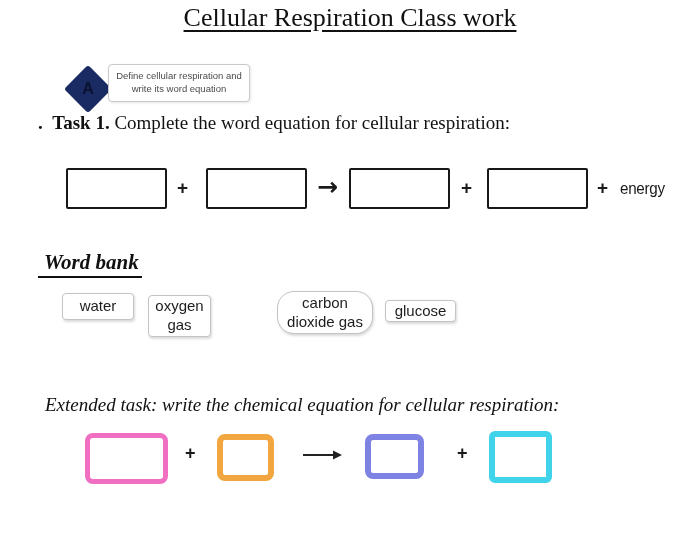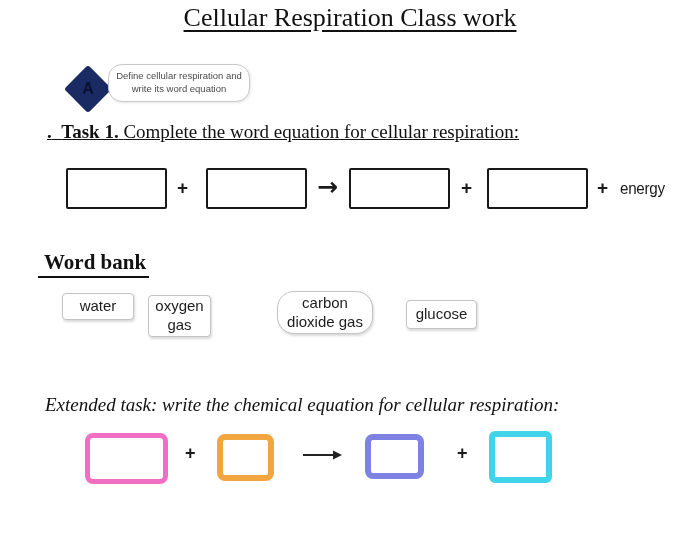--- a/index.html
+++ b/index.html
@@ -27,35 +27,35 @@
     transform: rotate(45deg); border-radius: 3px;
   }
   .badge-letter {
     position: absolute; left: 0; top: 0; width: 50px; height: 52px;
     display: flex; align-items: center; justify-content: center;
     font-family: "Liberation Sans", sans-serif; font-weight: 700;
     font-size: 16px; color: #0a1232;
   }
   .prompt-box {
     position: absolute; left: 108px; top: 64px; width: 142px; height: 38px;
-    border: 1px solid #c9c9c9; border-radius: 14px; background: #fff;
+    border: 1px solid #c9c9c9; border-radius: 4px; background: #fff;
     box-shadow: 1px 1px 3px rgba(0,0,0,0.10);
     display: flex; align-items: center; justify-content: center;
     box-sizing: border-box;
   }
   .prompt-box span {
     font-family: "Liberation Sans", sans-serif; font-size: 9.5px;
     color: #4a4a4a; text-align: center; line-height: 1.35;
     white-space: pre-line;
   }
 
   
   .task-line {
-    position: absolute; left: 38px; top: 112px; margin: 9px;
-    font-size: 19px; white-space: nowrap; text-decoration: underline;
+    position: absolute; left: 38px; top: 112px; margin: 0;
+    font-size: 19px; white-space: nowrap;
   }
   .task-line .bold { font-weight: 700; }
 
   
   .blank {
     position: absolute; height: 37px; width: 97px;
     border: 2.5px solid #181818; border-radius: 2px; background: #fff;
     box-sizing: content-box;
   }
   .op {
@@ -69,35 +69,35 @@
   .energy {
     position: absolute; font-family: "Liberation Sans", sans-serif;
     font-size: 16px; color: #1a1a1a; letter-spacing: -0.3px;
     transform: scaleX(0.95); transform-origin: left;
   }
 
   
   .wb-heading {
     position: absolute; left: 38px; top: 250px; margin: 0;
     font-size: 21px; font-weight: 700;
-    border-bottom: 2px solid #111; padding: 0 3px 1px 6px;
+    border-bottom: 2px solid #111; padding: 0 3px 1px 6px; font-style: italic;
   }
   .chip {
     position: absolute;
     border: 1.5px solid #c4c4c4; border-radius: 4px; background: #fff;
     box-shadow: 1px 1.5px 2.5px rgba(0,0,0,0.15);
     display: flex; align-items: center; justify-content: center;
     font-family: "Liberation Sans", sans-serif; font-size: 15px; color: #1d1d1d;
     text-align: center; line-height: 1.25; white-space: pre-line;
     box-sizing: border-box;
   }
   .chip-water   { left: 62px;  top: 293px; width: 72px; height: 27px; }
   .chip-oxygen  { left: 148px; top: 295px; width: 63px; height: 42px; }
   .chip-carbon  { left: 277px; top: 291px; width: 96px; height: 43px; border-radius: 17px; }
-  .chip-glucose { left: 406px; top: 300px; width: 71px; height: 29px; }
+  .chip-glucose { left: 385px; top: 300px; width: 71px; height: 22px; }
 
   
   .ext-line {
     position: absolute; left: 45px; top: 394px; margin: 0;
     font-size: 19px; white-space: nowrap; font-style: italic;
   }
   .cbox {
     position: absolute; background: #fff; box-sizing: border-box;
     border-style: solid;
   }

